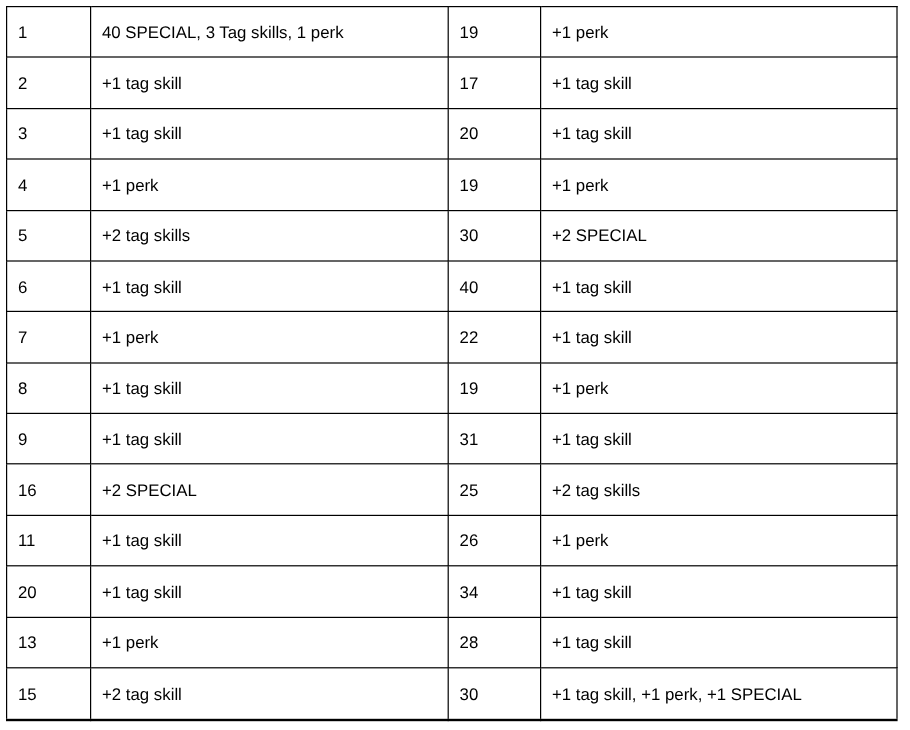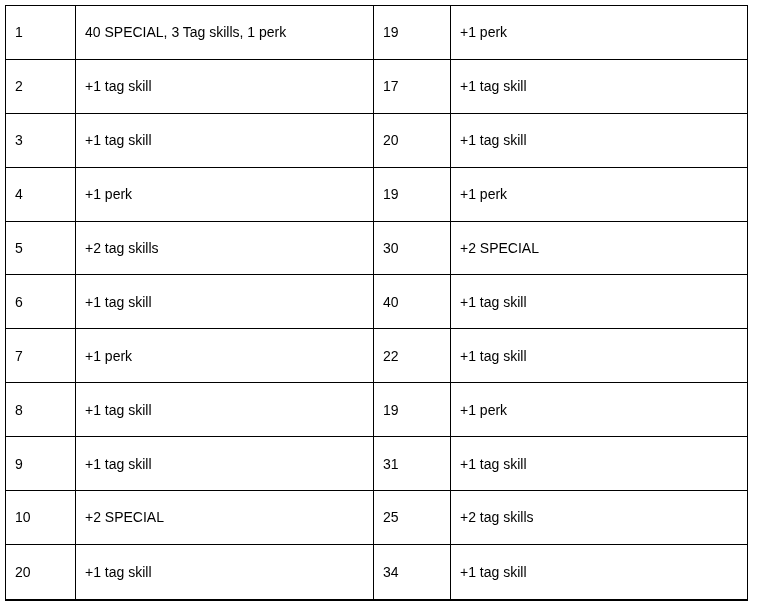--- a/index.html
+++ b/index.html
@@ -99,25 +99,43 @@
       <td>19</td>
       <td>+1 perk</td>
     </tr>
     <tr>
       <td>9</td>
       <td>+1 tag skill</td>
       <td>31</td>
       <td>+1 tag skill</td>
     </tr>
     <tr>
-      <td>10</td>
+      <td>16</td>
       <td>+2 SPECIAL</td>
       <td>25</td>
       <td>+2 tag skills</td>
+    </tr>
+    <tr>
+      <td>11</td>
+      <td>+1 tag skill</td>
+      <td>26</td>
+      <td>+1 perk</td>
     </tr>
     <tr>
       <td>20</td>
       <td>+1 tag skill</td>
       <td>34</td>
       <td>+1 tag skill</td>
     </tr>
+    <tr>
+      <td>13</td>
+      <td>+1 perk</td>
+      <td>28</td>
+      <td>+1 tag skill</td>
+    </tr>
+    <tr>
+      <td>15</td>
+      <td>+2 tag skill</td>
+      <td>30</td>
+      <td>+1 tag skill, +1 perk, +1 SPECIAL</td>
+    </tr>
   </tbody>
 </table>
 
 </body></html>

